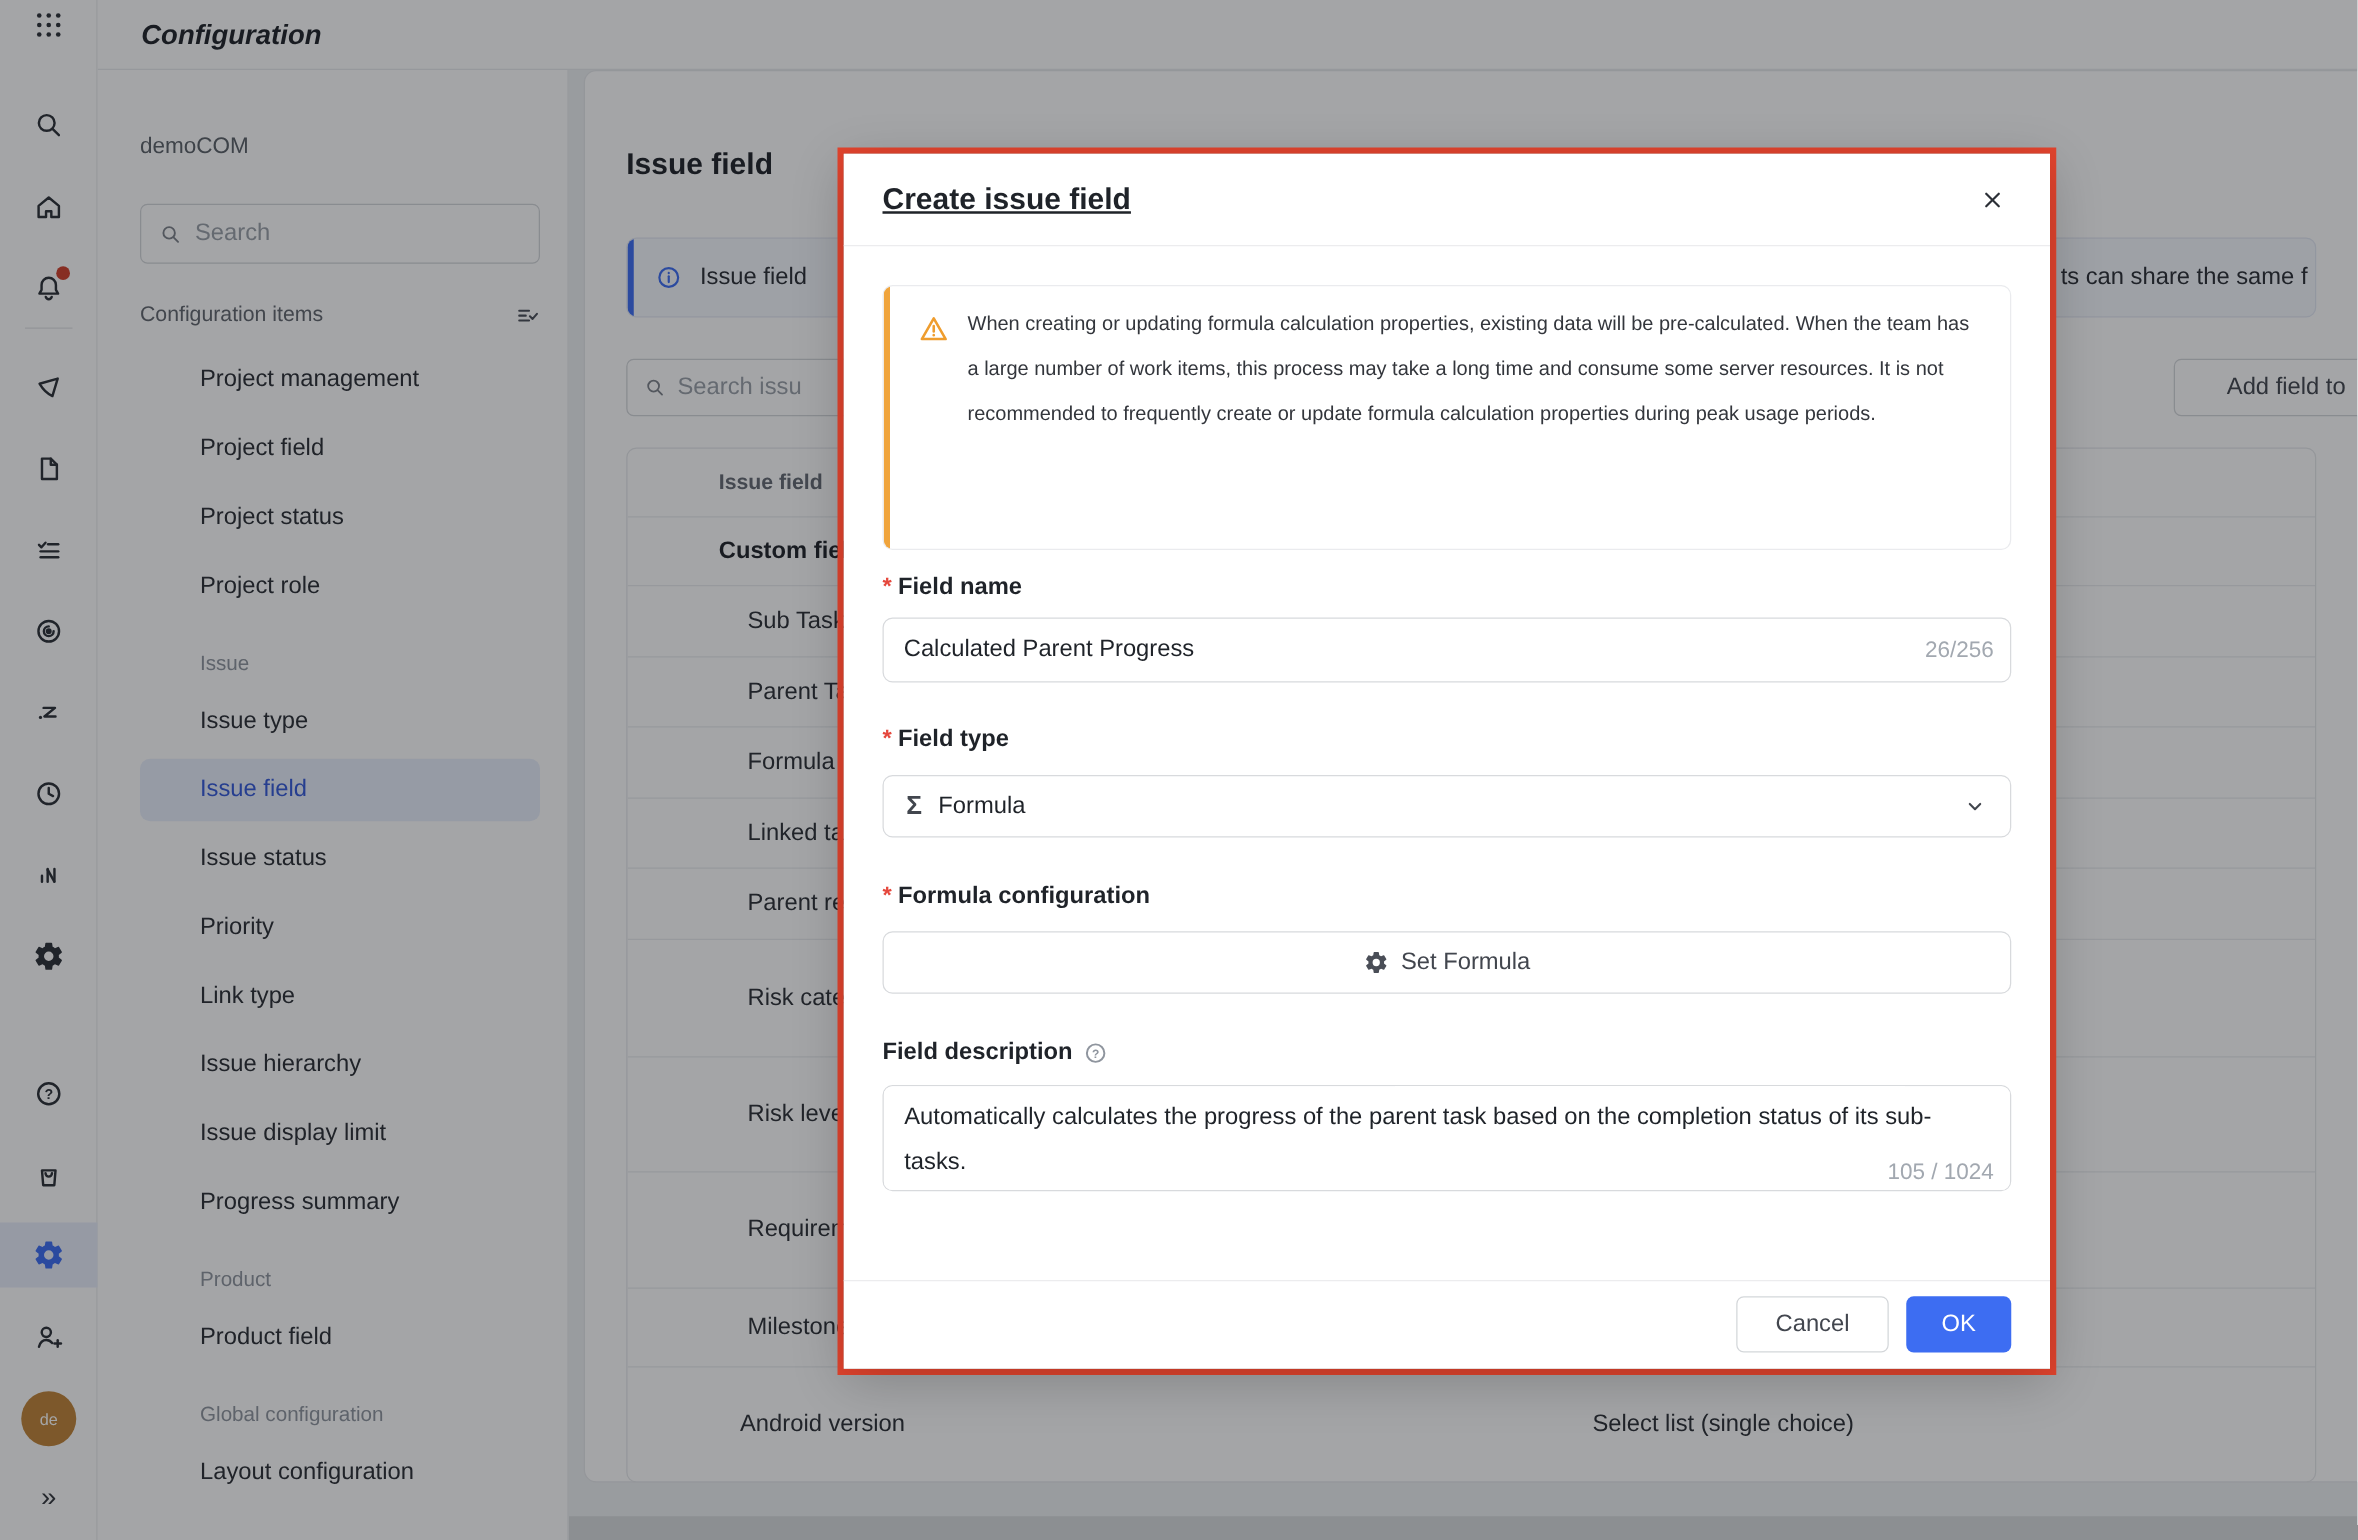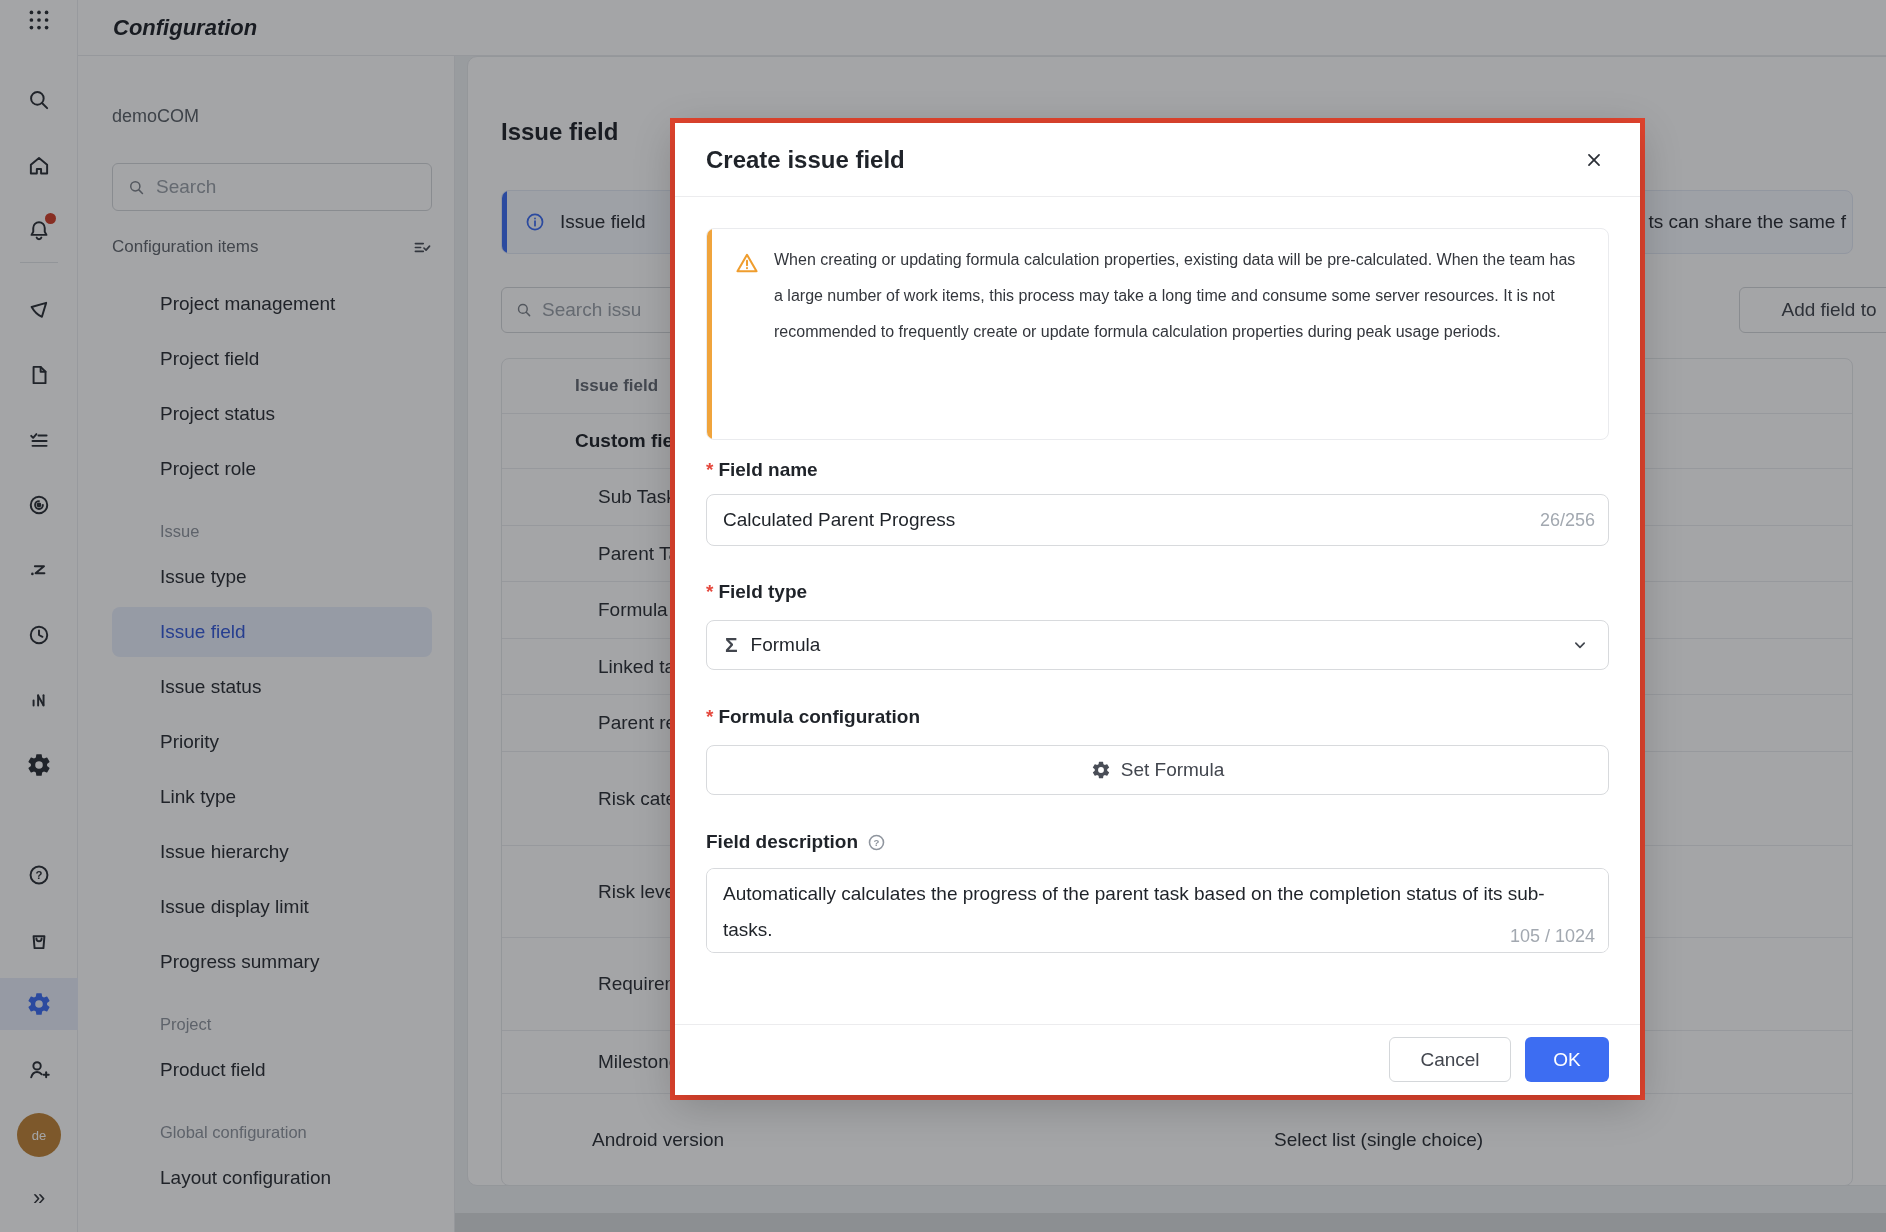--- a/index.html
+++ b/index.html
@@ -22,21 +22,21 @@
   .topbar { position:absolute; left:78px; top:0; width:1808px; height:56px; background:#fff; border-bottom:1px solid #e8eaed; z-index:5; display:flex; align-items:center;font-style:italic; }
   .topbar h1 { font-size:22px; font-weight:700; color:#1f2329; padding-left:35px; }
 
   
   .sidebar { position:absolute; left:78px; top:56px; width:377px; height:1176px; background:#fff; border-right:1px solid #e8eaed; z-index:5; padding:0 22px 0 34px; }
   .team-name { margin-top:50px; font-size:18px; color:#5b6168; }
   .side-search { margin-top:36px; height:48px; border:1px solid #d4d7da; border-radius:6px; display:flex; align-items:center; padding:0 14px; gap:10px; background:#fff; }
   .side-search svg { width:19px; height:19px; color:#7d828a; flex:none; }
   .side-search input { border:none; outline:none; font-size:19px; width:100%; color:#1f2329; background:transparent; font-family:inherit; }
   .side-search input::placeholder { color:#9aa0a8; }
-  .config-row { margin-top:26px; height:30px; display:flex; align-items:flex-start; justify-content:space-between;gap:32px; }
+  .config-row { margin-top:26px; height:30px; display:flex; align-items:center; justify-content:space-between;gap:32px; }
   .config-row .cfg-label { font-size:17px; color:#62676e; }
   .config-row svg { width:21px; height:21px; color:#4a4e57; cursor:pointer; }
   .side-nav { margin-top:12px; }
   .nav-item { height:50px; margin-bottom:5px; border-radius:8px; display:flex; align-items:center; padding-left:48px; font-size:19px; color:#2a2e34; cursor:pointer; }
   .nav-item.selected { background:#e9effc; color:#355ad9; }
   .nav-section { height:42px; margin-top:16px; display:flex; align-items:center; padding-left:48px; font-size:16.5px; color:#8f959e; }
 
   
   .main { position:absolute; left:455px; top:56px; width:1431px; height:1176px; background:#eef0f2; }
   .main::after { content:""; position:absolute; left:0; right:0; bottom:0; height:19px; background:#d9dbde; }
@@ -59,21 +59,21 @@
   .t-row .cell-name { white-space:nowrap; overflow:hidden; }
   .t-row .cell-type { position:absolute; left:772px; white-space:nowrap; color:#2c3036; }
 
   
   .overlay { position:absolute; inset:0; background:rgba(15,18,23,0.38); z-index:40; }
 
   
   .modal-annotation { position:absolute; left:670px; top:118px; width:975px; height:982px; border:5px solid #e2442e; z-index:50; }
   .modal { width:100%; height:100%; background:#fff; display:flex; flex-direction:column; box-shadow:0 10px 40px rgba(0,0,0,0.2); }
   .m-header { flex:none; height:74px; display:flex; align-items:center; justify-content:space-between; padding:0 31px; border-bottom:1px solid #ececee; }
-  .m-title { font-size:24px; font-weight:600; color:#1f2329; }
+  .m-title { font-size:24px; font-weight:600; color:#1f2329;text-decoration:underline; }
   .m-close { width:30px; height:30px; border:none; background:none; cursor:pointer; color:#2b2f36; display:flex; align-items:center; justify-content:center; }
   .m-close svg { width:22px; height:22px; }
   .m-body { flex:1 1 auto; padding:0 31px; overflow:hidden; }
   .warn-box { margin-top:31px; display:flex; border:1px solid #eaebee; border-radius:8px; overflow:hidden; min-height:212px; }
   .warn-bar { flex:none; width:5px; background:#f0a43c; }
   .warn-icon { flex:none; width:26px; height:26px; color:#ef9d2e; margin:21px 14px 0 22px; }
   .warn-icon svg { width:26px; height:26px; }
   .warn-text { padding:13px 10px 13px 0; max-width:812px; font-size:16px; line-height:36px; color:#33363c; }
   .f-label { display:flex; align-items:center; gap:8px; height:24px; font-size:19px; font-weight:600; color:#1f2329; }
   .f-label.required::before { content:"*"; color:#e5483d; font-weight:600; margin-right:-3px; }
@@ -245,21 +245,21 @@
         <div class="nav-item">Project role</div>
         <div class="nav-section">Issue</div>
         <div class="nav-item">Issue type</div>
         <div class="nav-item selected">Issue field</div>
         <div class="nav-item">Issue status</div>
         <div class="nav-item">Priority</div>
         <div class="nav-item">Link type</div>
         <div class="nav-item">Issue hierarchy</div>
         <div class="nav-item">Issue display limit</div>
         <div class="nav-item">Progress summary</div>
-        <div class="nav-section">Project</div>
+        <div class="nav-section">Product</div>
         <div class="nav-item">Product field</div>
         <div class="nav-section">Global configuration</div>
         <div class="nav-item">Layout configuration</div>
       </div>
   </nav>
 
   <main class="main">
     <section class="card">
       <h2 class="page-title">Issue field</h2>
 

